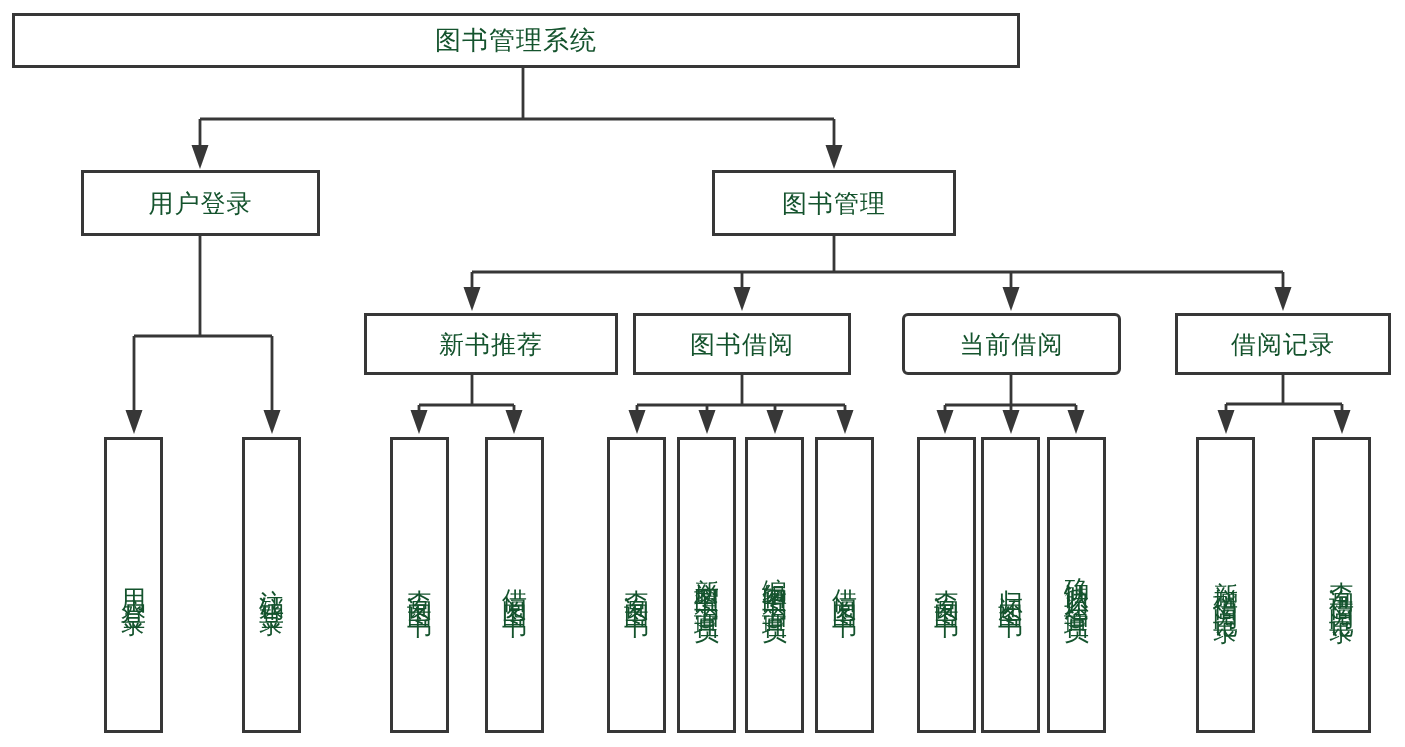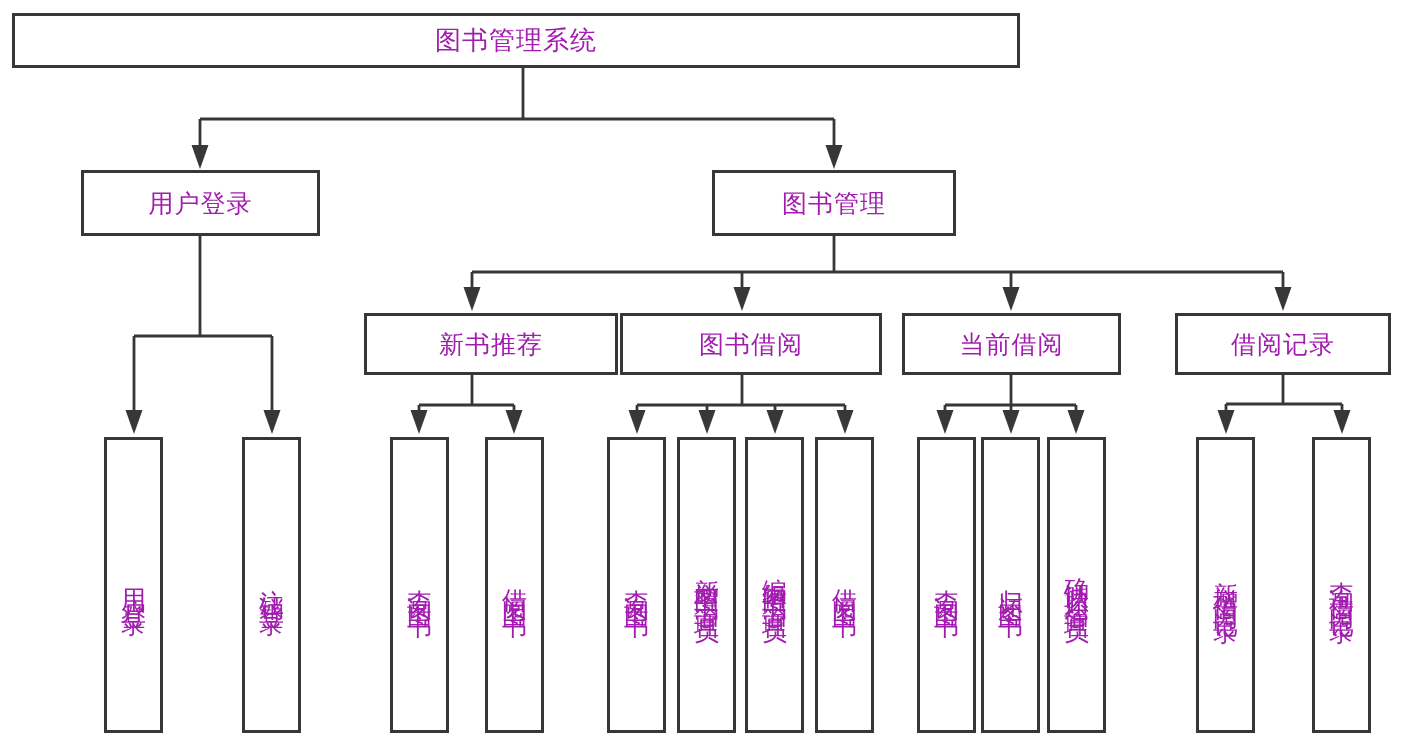--- a/index.html
+++ b/index.html
@@ -15,21 +15,21 @@
   .node{
     position:absolute;
     box-sizing:border-box;
     border:3px solid #373737;
     background:#ffffff;
     display:flex;
     align-items:center;
     justify-content:center;
     font-size:25px;
     letter-spacing:1px;
-    color:#a21caf;
+    color:#14532d;
   }
   .root{left:12px;top:13px;width:1008px;height:55px;font-size:26px;}
   .lvl2{top:170px;height:66px;}
   .lvl3{top:313px;height:62px;}
   .leaf{top:437px;width:59px;height:296px;}
   .vtext{
     writing-mode:vertical-rl;
     text-orientation:mixed;
     letter-spacing:8px;
     font-size:25px;
@@ -101,24 +101,24 @@
   <div class="node lvl2" style="left:81px;width:239px;">
     <span>用户登录</span>
   </div>
   <div class="node lvl2" style="left:712px;width:244px;">
     <span>图书管理</span>
   </div>
 
   <div class="node lvl3" style="left:364px;width:254px;">
     <span>新书推荐</span>
   </div>
-  <div class="node lvl3" style="left:620px;width:262px;text-align:center;">
+  <div class="node lvl3" style="left:633px;width:218px;text-align:center;">
     <span>图书借阅</span>
   </div>
-  <div class="node lvl3" style="left:902px;width:219px;">
+  <div class="node lvl3" style="left:902px;width:219px;border-radius:6px;">
     <span>当前借阅</span>
   </div>
   <div class="node lvl3" style="left:1175px;width:216px;">
     <span>借阅记录</span>
   </div>
 
   <div class="node leaf" style="left:104px;">
     <span class="vtext">用户登录</span>
   </div>
   <div class="node leaf" style="left:242px;">

